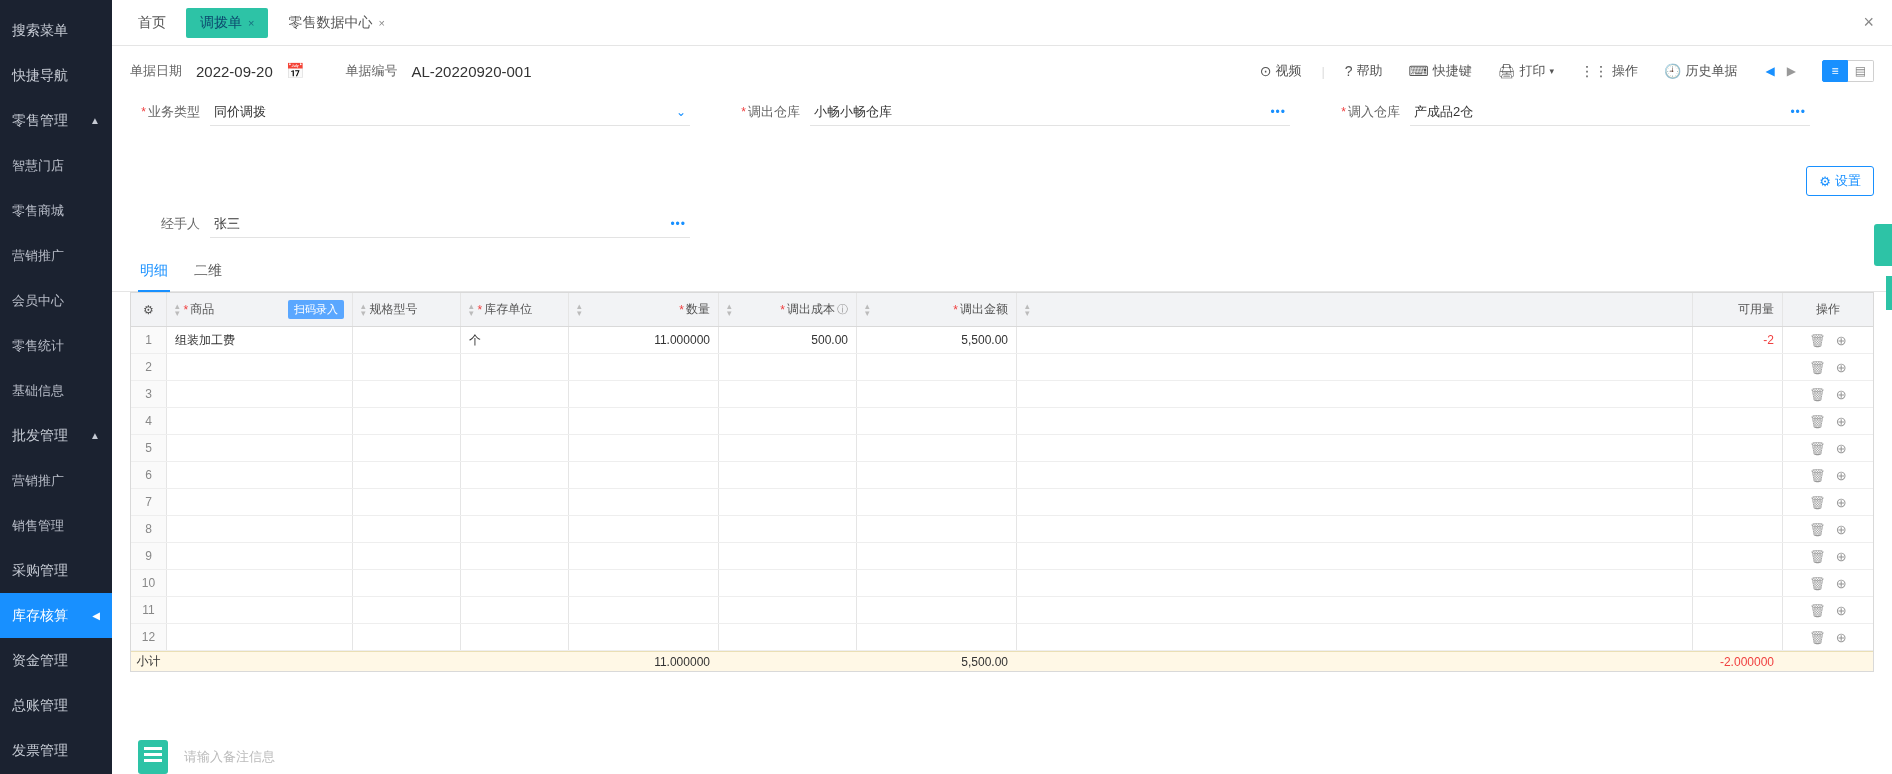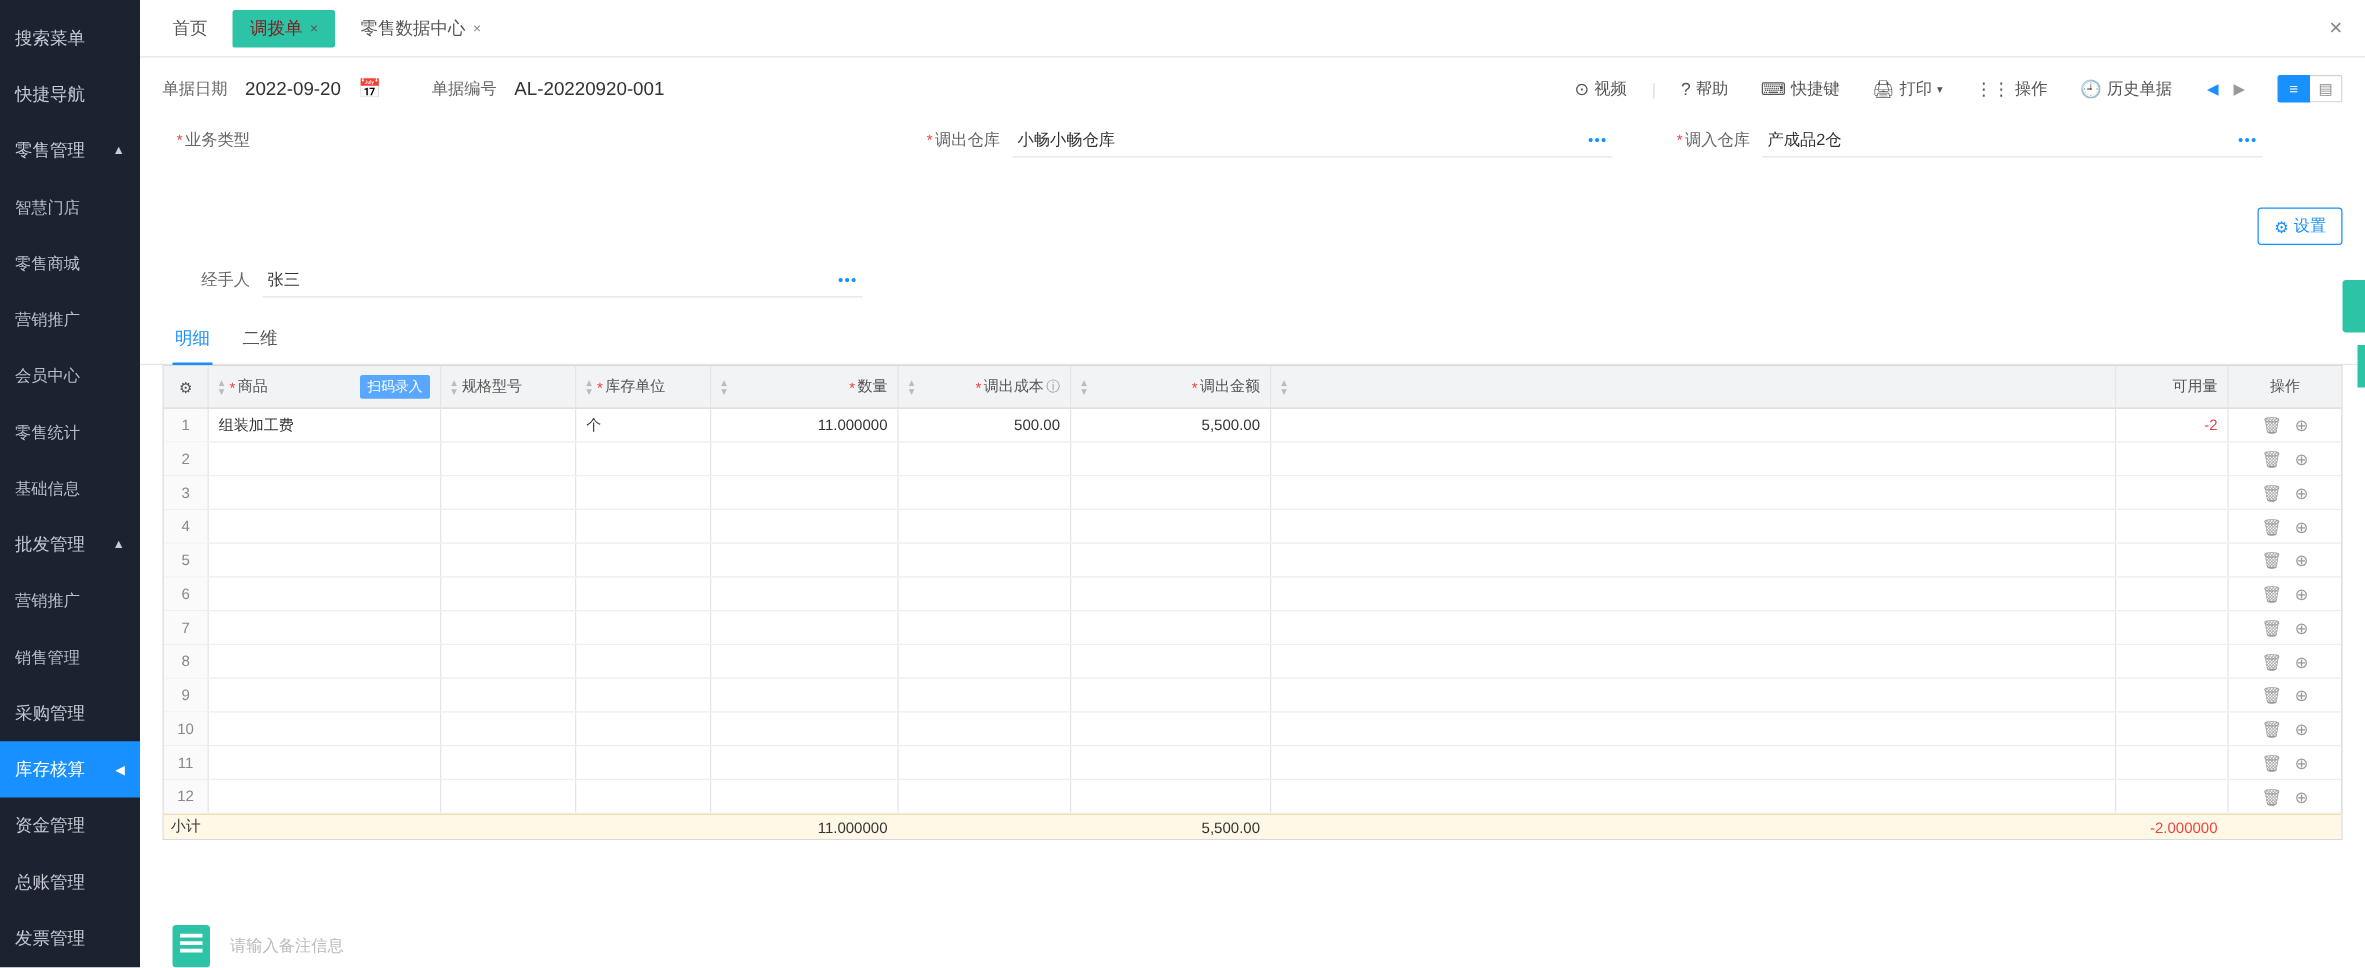--- a/index.html
+++ b/index.html
@@ -14,21 +14,21 @@
 .sidebar .item .caret { position:absolute; right:12px; font-size:10px; }
 .sidebar .item.active { background:#1890ff; color:#fff; }
 .sidebar .item.active .caret { color:#fff; }
 
 
 .main { flex:1; display:flex; flex-direction:column; min-width:0; position:relative; }
 
 
 .tabs-row { height:46px; border-bottom:1px solid #e5e5e5; display:flex; align-items:center; padding:0 12px; position:relative; }
 .tab { height:30px; padding:0 14px; display:flex; align-items:center; gap:6px; font-size:14px; color:#555; cursor:pointer; border-radius:2px; margin-right:6px; }
-.tab.active { background:#2dc3a6; color:#7f1d1d; }
+.tab.active { background:#2dc3a6; color:#0c4a6e; }
 .tab .close { font-size:11px; opacity:.7; }
 .tabs-close { position:absolute; right:18px; font-size:18px; color:#888; cursor:pointer; }
 
 
 .doc-head { display:flex; align-items:center; padding:14px 18px 12px 18px; gap:14px; }
 .doc-head .lbl { color:#666; font-size:13px; }
 .doc-head .val { font-size:15px; }
 .cal-icon { color:#1890ff; font-size:15px; }
 .doc-head .spacer { flex:1; }
 .tool { display:flex; align-items:center; gap:4px; color:#555; font-size:13px; cursor:pointer; padding:0 6px; }
@@ -183,20 +183,24 @@
       </div>
       <div class="view-sw">
         <div>≡</div>
         <div>▤</div>
       </div>
     </div>
 
     <div class="form-row">
       <div class="fld">
         <span class="flbl"><span class="star">*</span><span>业务类型</span></span>
+        <span class="fval">
+            <span>同价调拨</span>
+            <span class="dd">⌄</span>
+          </span>
       </div>
       <div class="fld">
         <span class="flbl"><span class="star">*</span><span>调出仓库</span></span>
         <span class="fval">
             <span>小畅小畅仓库</span>
             <span class="more">•••</span>
           </span>
       </div>
       <div class="fld" style="width:480px;">
         <span class="flbl"><span class="star">*</span><span>调入仓库</span></span>

